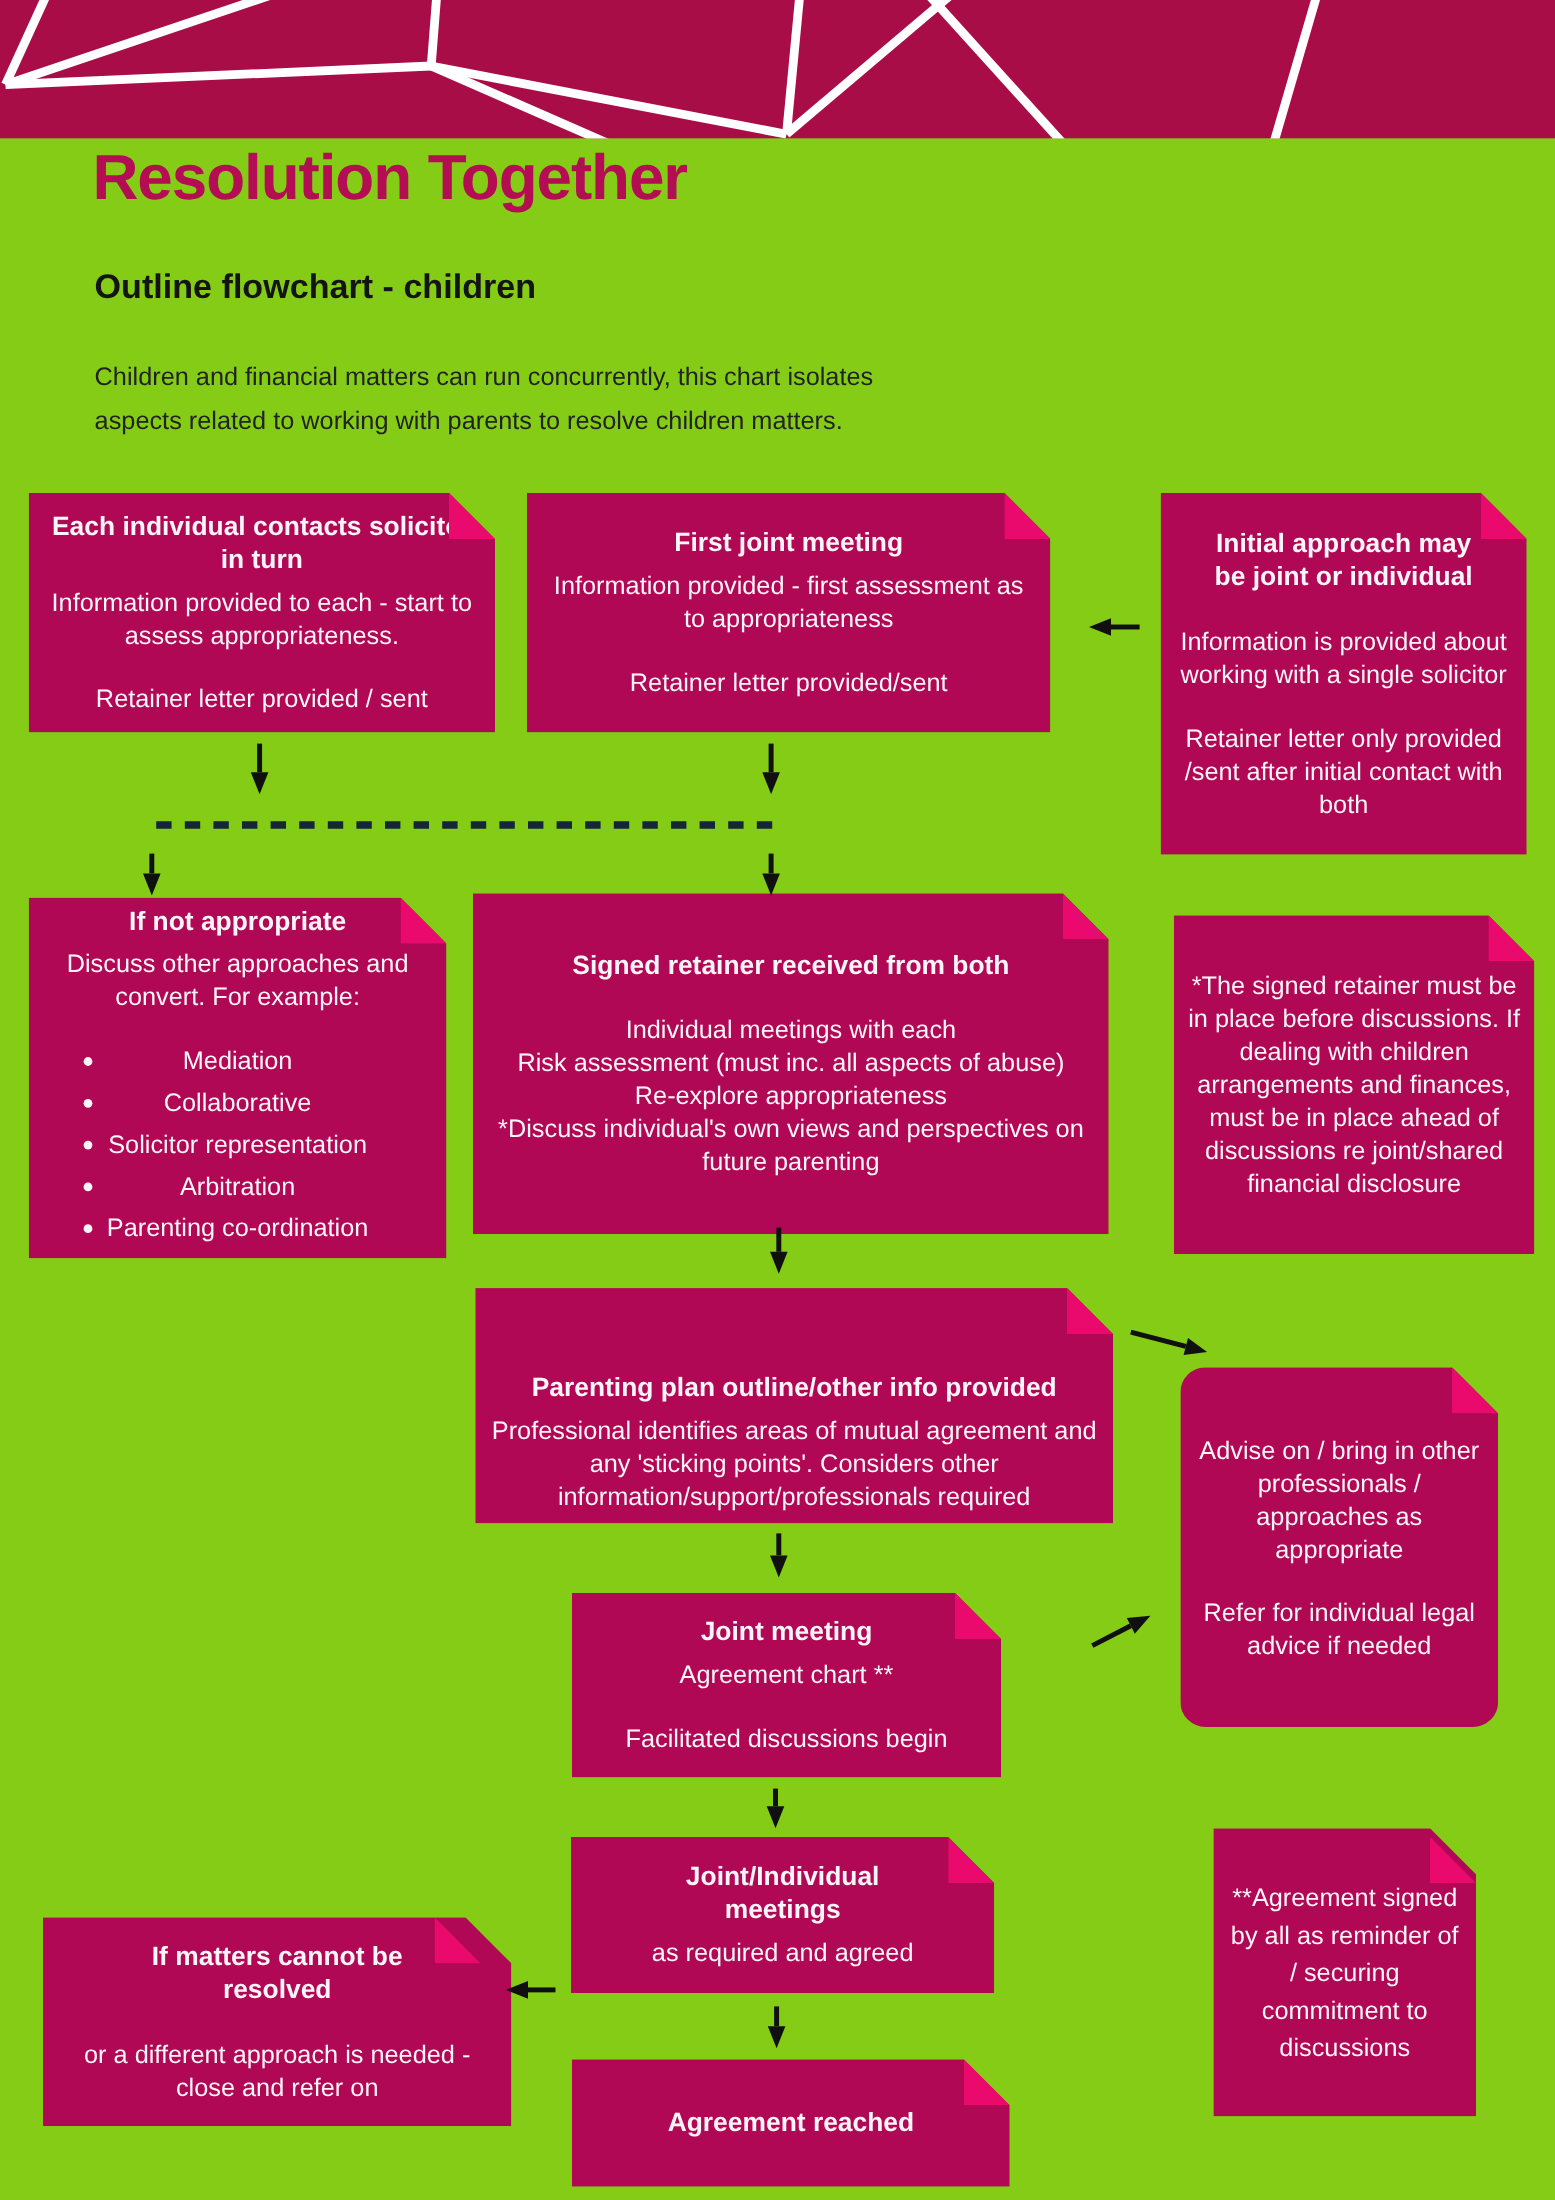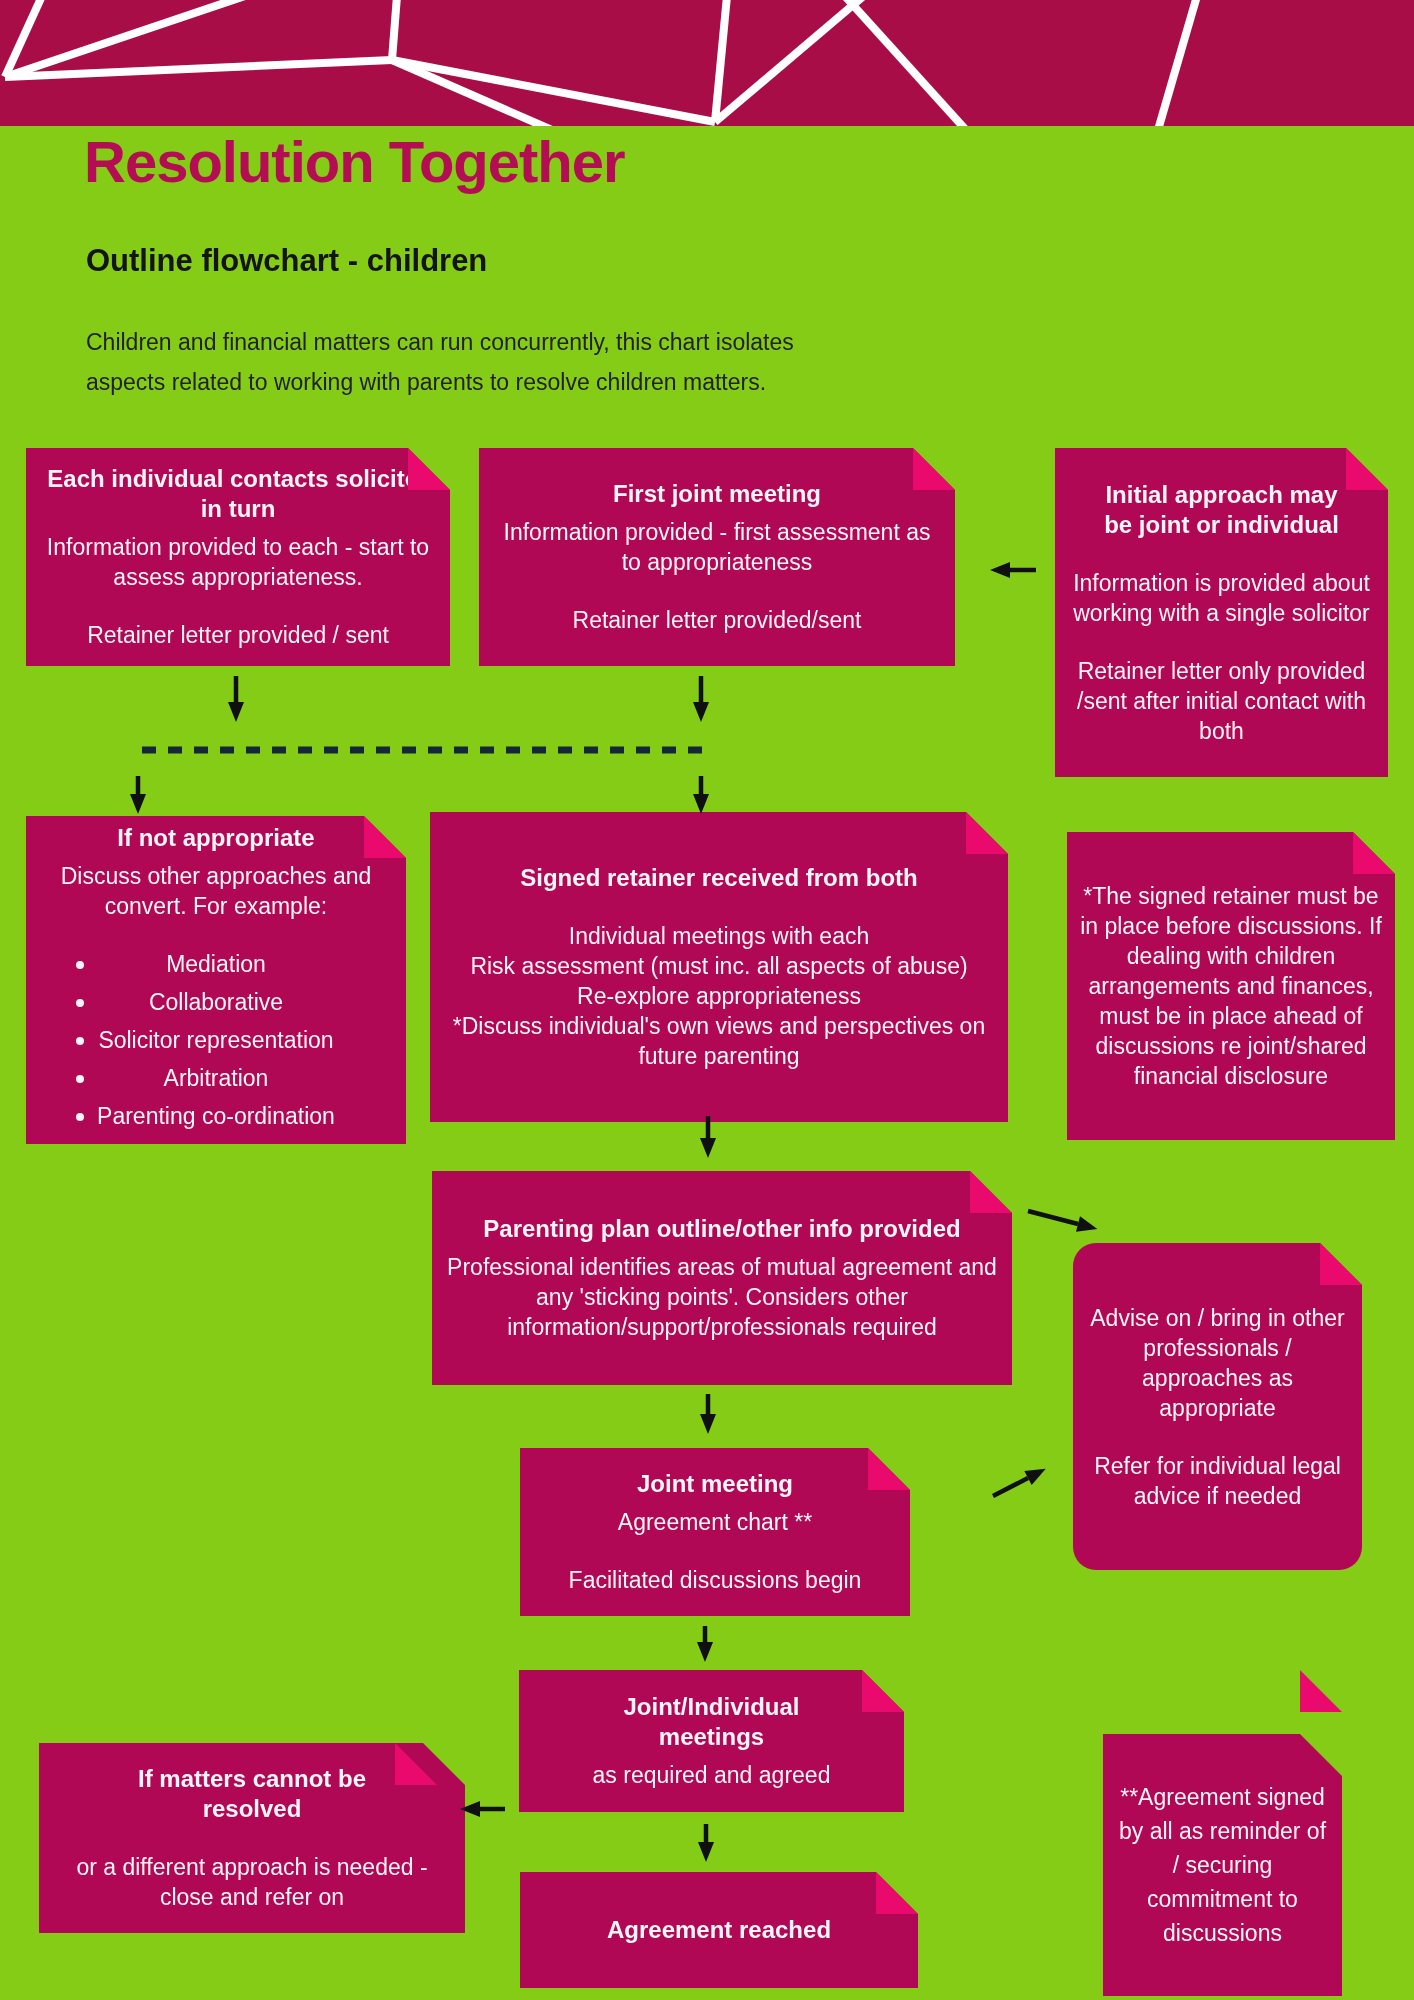--- a/index.html
+++ b/index.html
@@ -101,21 +101,21 @@
     <p>Re-explore appropriateness</p>
     <p>*Discuss individual's own views and perspectives on future parenting</p>
   </div>
   <div class="fold" style="left:966px;top:812px;"></div>
 
   <div class="box" style="left:1067px;top:832px;width:328px;height:308px;padding:14px 12px;text-align:center;">
     <p>*The signed retainer must be in place before discussions. If dealing with children arrangements and finances, must be in place ahead of discussions re joint/shared financial disclosure</p>
   </div>
   <div class="fold" style="left:1353px;top:832px;"></div>
 
-  <div class="box" style="left:432px;top:1171px;width:580px;height:214px;padding:10px 12px;">
+  <div class="box" style="left:432px;top:1171px;width:580px;height:214px;padding:10px 12px;justify-content:flex-end;">
     <div class="ttl">Parenting plan outline/other info provided</div>
     <p class="sgap">Professional identifies areas of mutual agreement and any 'sticking points'. Considers other information/support/professionals required</p>
   </div>
   <div class="fold" style="left:970px;top:1171px;"></div>
 
   <div class="box" style="left:1073px;top:1243px;width:289px;height:327px;padding:14px 12px;border-radius:23px;">
     <p>Advise on / bring in other professionals / approaches as appropriate</p>
     <p class="gap">Refer for individual legal advice if needed</p>
   </div>
   <div class="fold" style="left:1320px;top:1243px;"></div>
@@ -132,21 +132,21 @@
     <p class="sgap">as required and agreed</p>
   </div>
   <div class="fold" style="left:862px;top:1670px;"></div>
 
   <div class="box" style="left:39px;top:1743px;width:426px;height:190px;padding:10px 14px;">
     <div class="ttl" style="max-width:240px;">If matters cannot be resolved</div>
     <p class="gap">or a different approach is needed - close and refer on</p>
   </div>
   <div class="fold" style="left:395px;top:1743px;"></div>
 
-  <div class="box" style="left:1103px;top:1734px;width:239px;height:262px;padding:12px 10px;align-items:flex-end;">
+  <div class="box" style="left:1103px;top:1662px;width:239px;height:262px;padding:12px 10px;align-items:flex-end;">
     <p style="line-height:34px;">**Agreement signed by all as reminder of / securing commitment to discussions</p>
   </div>
   <div class="fold" style="left:1300px;top:1670px;"></div>
 
   <div class="box" style="left:520px;top:1872px;width:398px;height:116px;padding:8px 12px;">
     <div class="ttl">Agreement reached</div>
   </div>
   <div class="fold" style="left:876px;top:1872px;"></div>
 
   <svg id="wires" viewBox="0 0 1414 2000">

